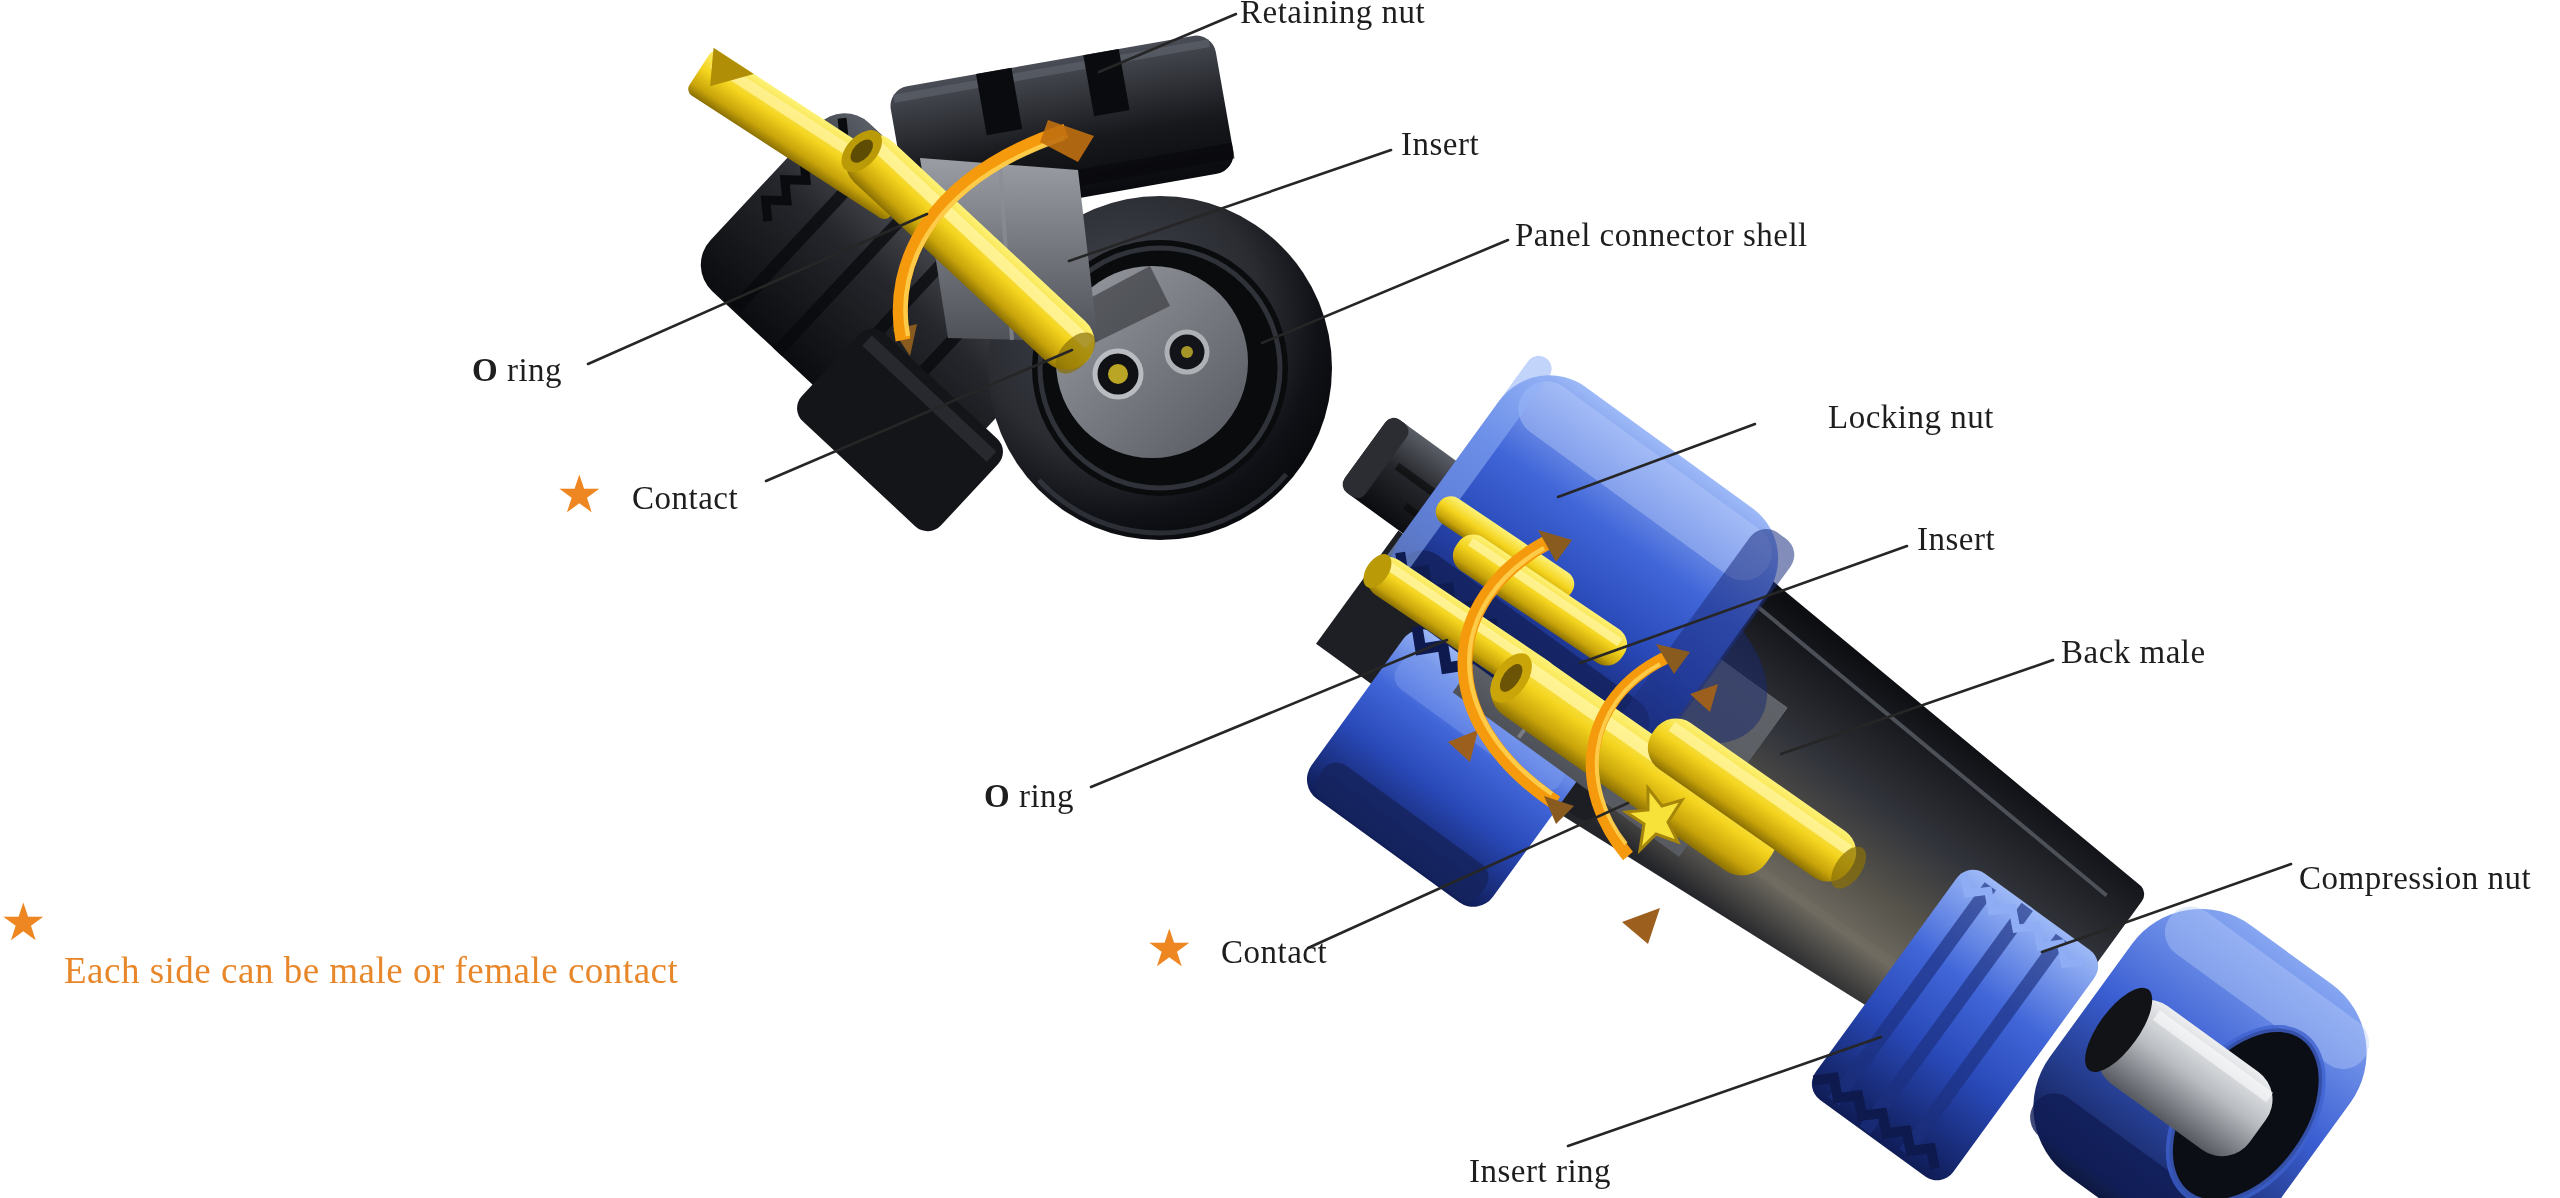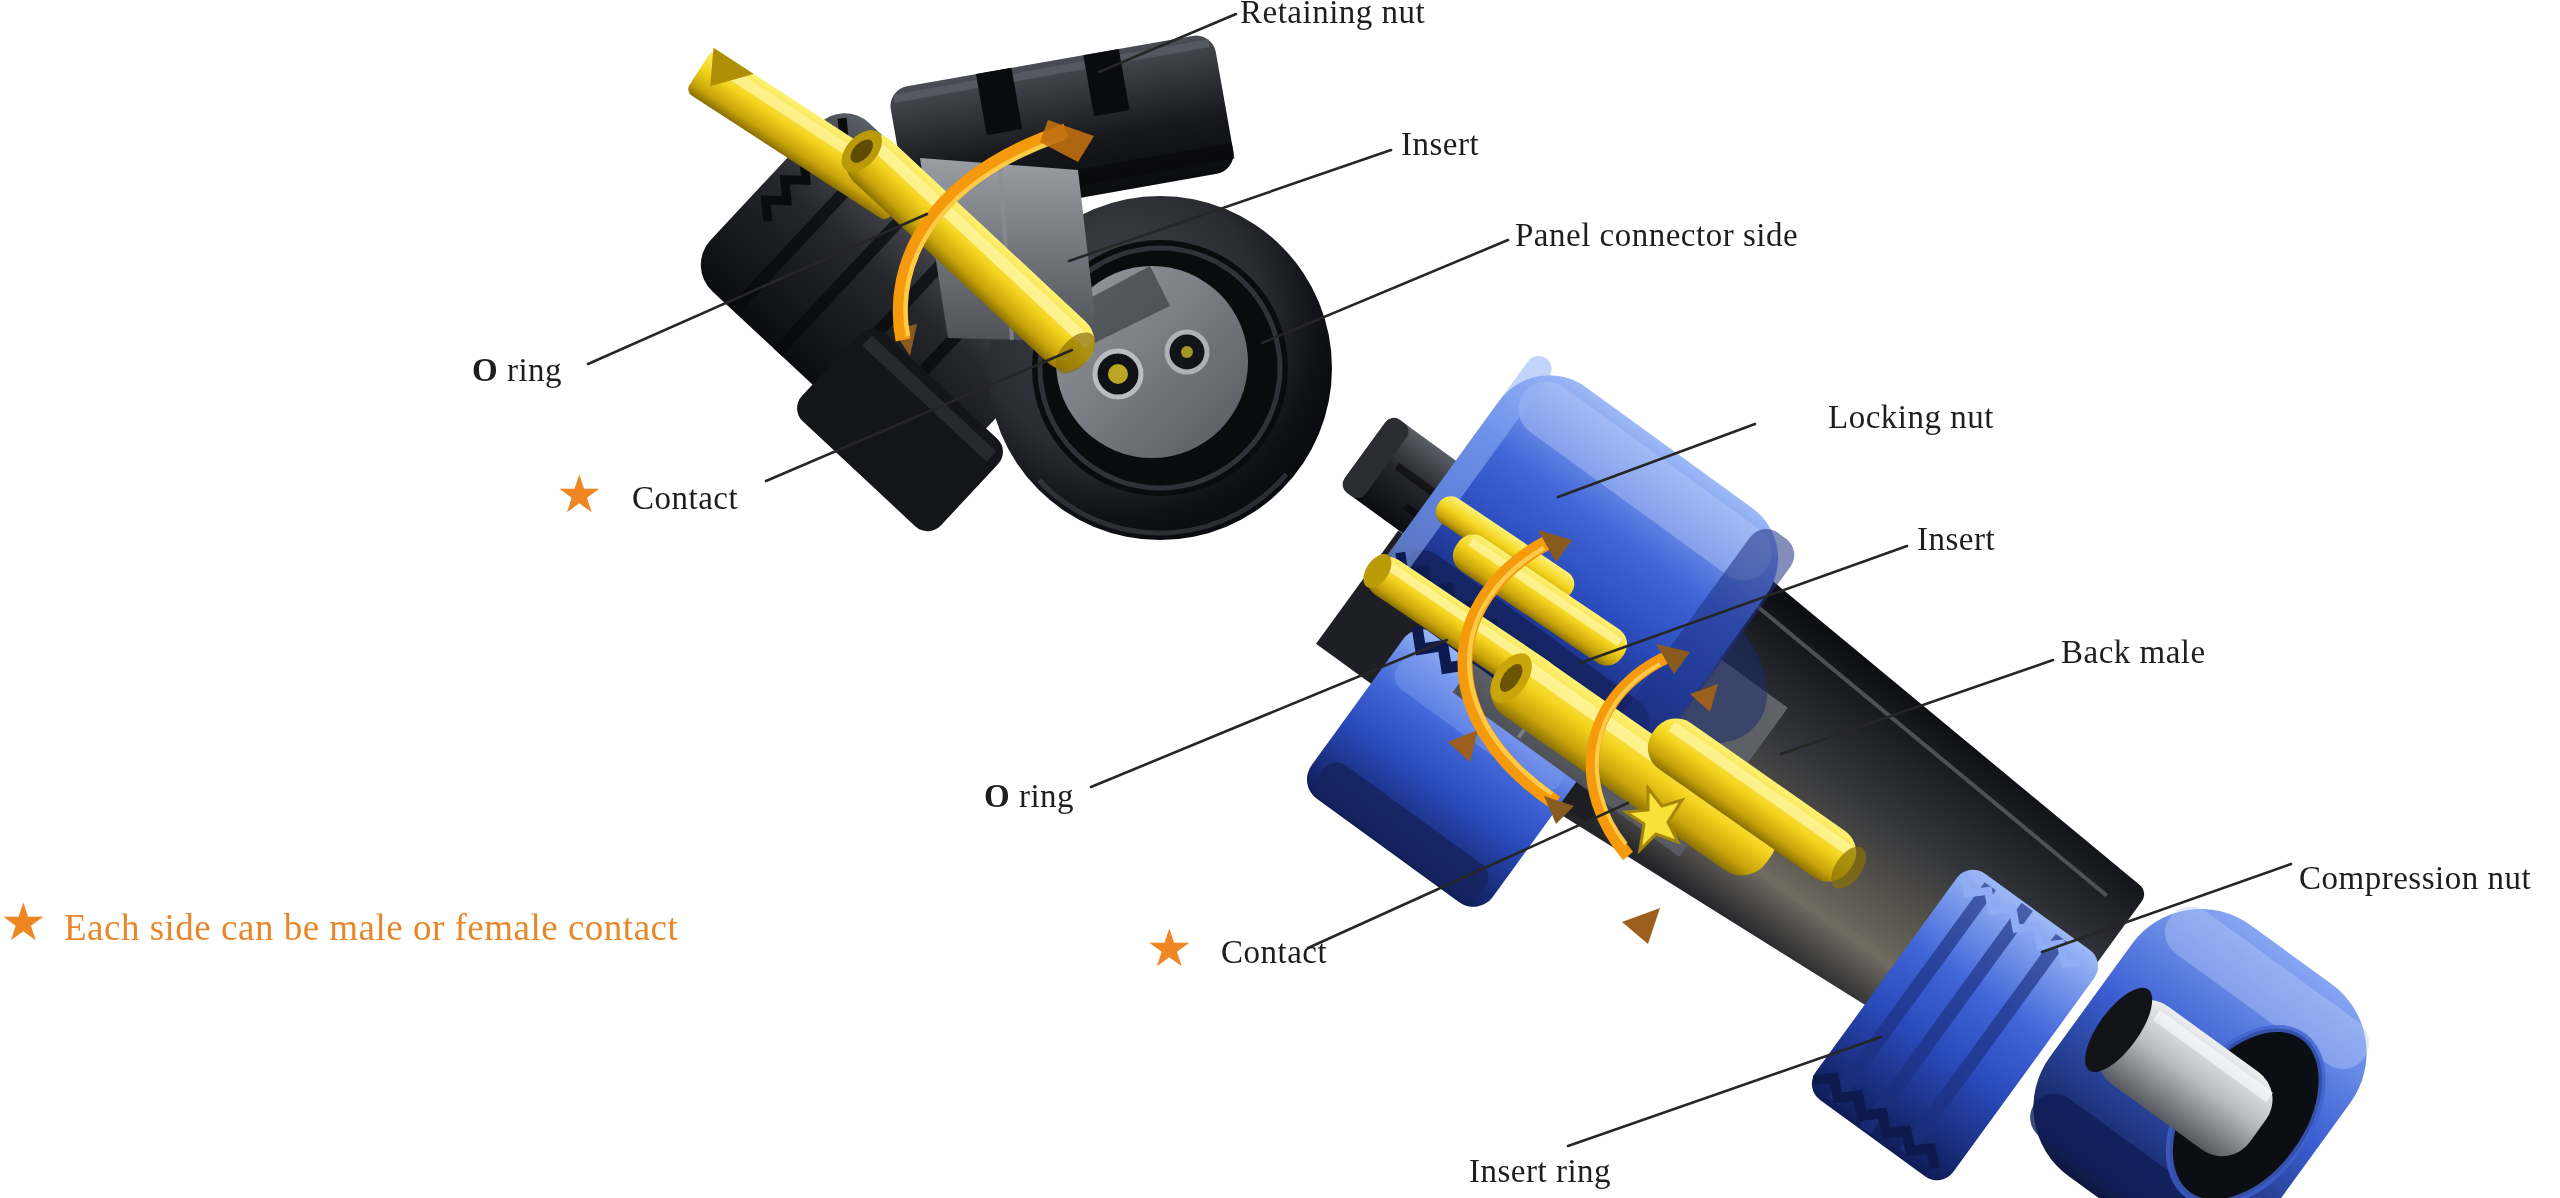--- a/index.html
+++ b/index.html
@@ -26,20 +26,21 @@
     font-size:52px;line-height:1;
     color:#ee8722;
     white-space:nowrap;
   }
   .note-text{
     position:absolute;
     font:37px/1.1 "Liberation Serif", serif;
     color:#e8872a;
     white-space:nowrap;
     letter-spacing:0.5px;
+    margin-top:43px;
   }
 </style>
 </head>
 <body>
 
 <div class="stage">
 
   <svg class="art" width="2560" height="1198" viewBox="0 0 2560 1198">
     <defs>
       <linearGradient id="gBlue" x1="0" y1="0" x2="0" y2="1">
@@ -280,21 +281,21 @@
       <line x1="1781" y1="754" x2="2053" y2="660"></line>
       <line x1="2042" y1="952" x2="2291" y2="864"></line>
       <line x1="1447" y1="640" x2="1091" y2="787"></line>
       <line x1="1628" y1="803" x2="1308" y2="948"></line>
       <line x1="1881" y1="1037" x2="1568" y2="1146"></line>
     </g>
   </svg>
 
   <div class="label" style="left:1240px;top:-6px">Retaining nut</div>
   <div class="label" style="left:1401px;top:126px">Insert</div>
-  <div class="label" style="left:1515px;top:217px">Panel connector side</div>
+  <div class="label" style="left:1515px;top:217px">Panel connector shell</div>
   <div class="label" style="left:472px;top:352px"><span class="bold-o">O</span><span> ring</span></div>
   <div class="star" style="left:556px;top:468px">★</div>
   <div class="label" style="left:632px;top:480px">Contact</div>
 
   <div class="label" style="left:1828px;top:399px">Locking nut</div>
   <div class="label" style="left:1917px;top:521px">Insert</div>
   <div class="label" style="left:2061px;top:634px">Back male</div>
   <div class="label" style="left:2299px;top:860px">Compression nut</div>
   <div class="label" style="left:984px;top:778px"><span class="bold-o">O</span><span> ring</span></div>
   <div class="star" style="left:1146px;top:922px">★</div>

